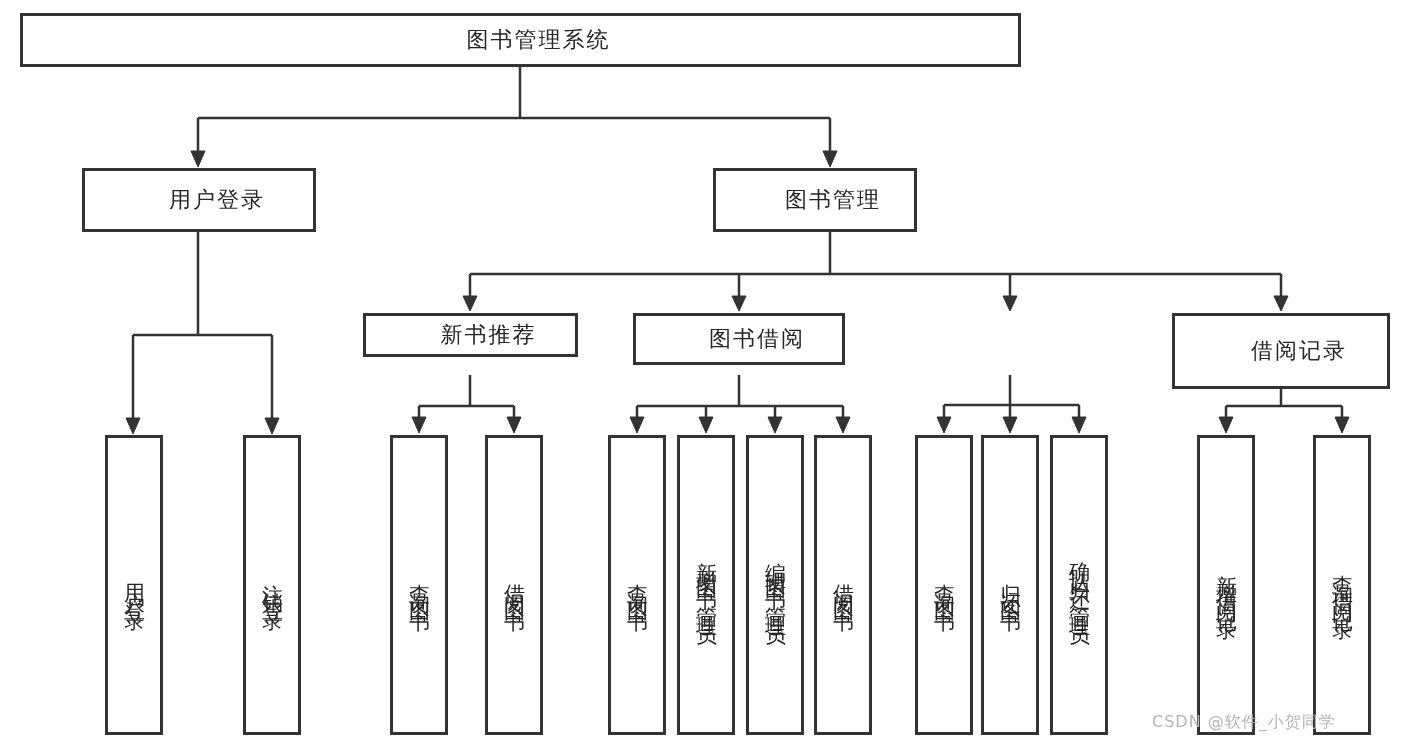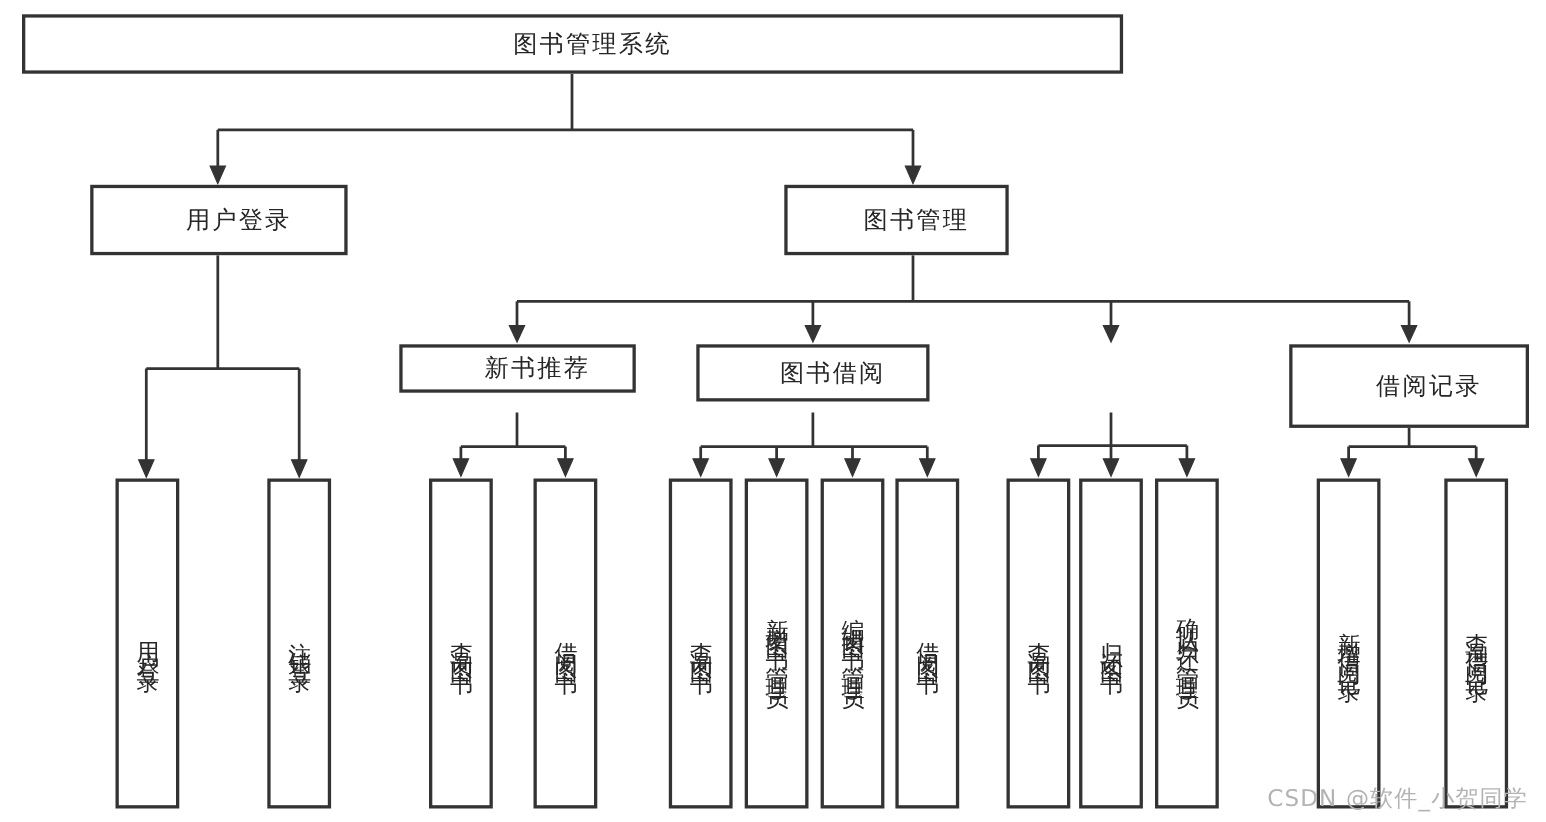--- a/index.html
+++ b/index.html
@@ -14,21 +14,21 @@
     z-index:2;
   }
   .hbox{font-size:22px;letter-spacing:2px;padding-left:36px;}
   .vbox{
     writing-mode:vertical-rl;text-orientation:mixed;
     font-size:21px;letter-spacing:9px;line-height:1;
     width:58px;top:435px;height:300px;
   }
   .watermark{
     position:absolute;z-index:5;left:1152px;top:712px;
-    font-size:21px;color:#b3b3b3;letter-spacing:1px;white-space:nowrap;
+    font-size:16px;color:#b3b3b3;letter-spacing:1px;white-space:nowrap;
   }
   svg line{stroke:#333333;stroke-width:2.5;}
   svg polygon{fill:#333333;stroke:#333333;}
 </style>
 </head>
 <body>
 
 <div class="canvas">
 
   <svg class="wires" width="1405" height="747" viewBox="0 0 1405 747">

